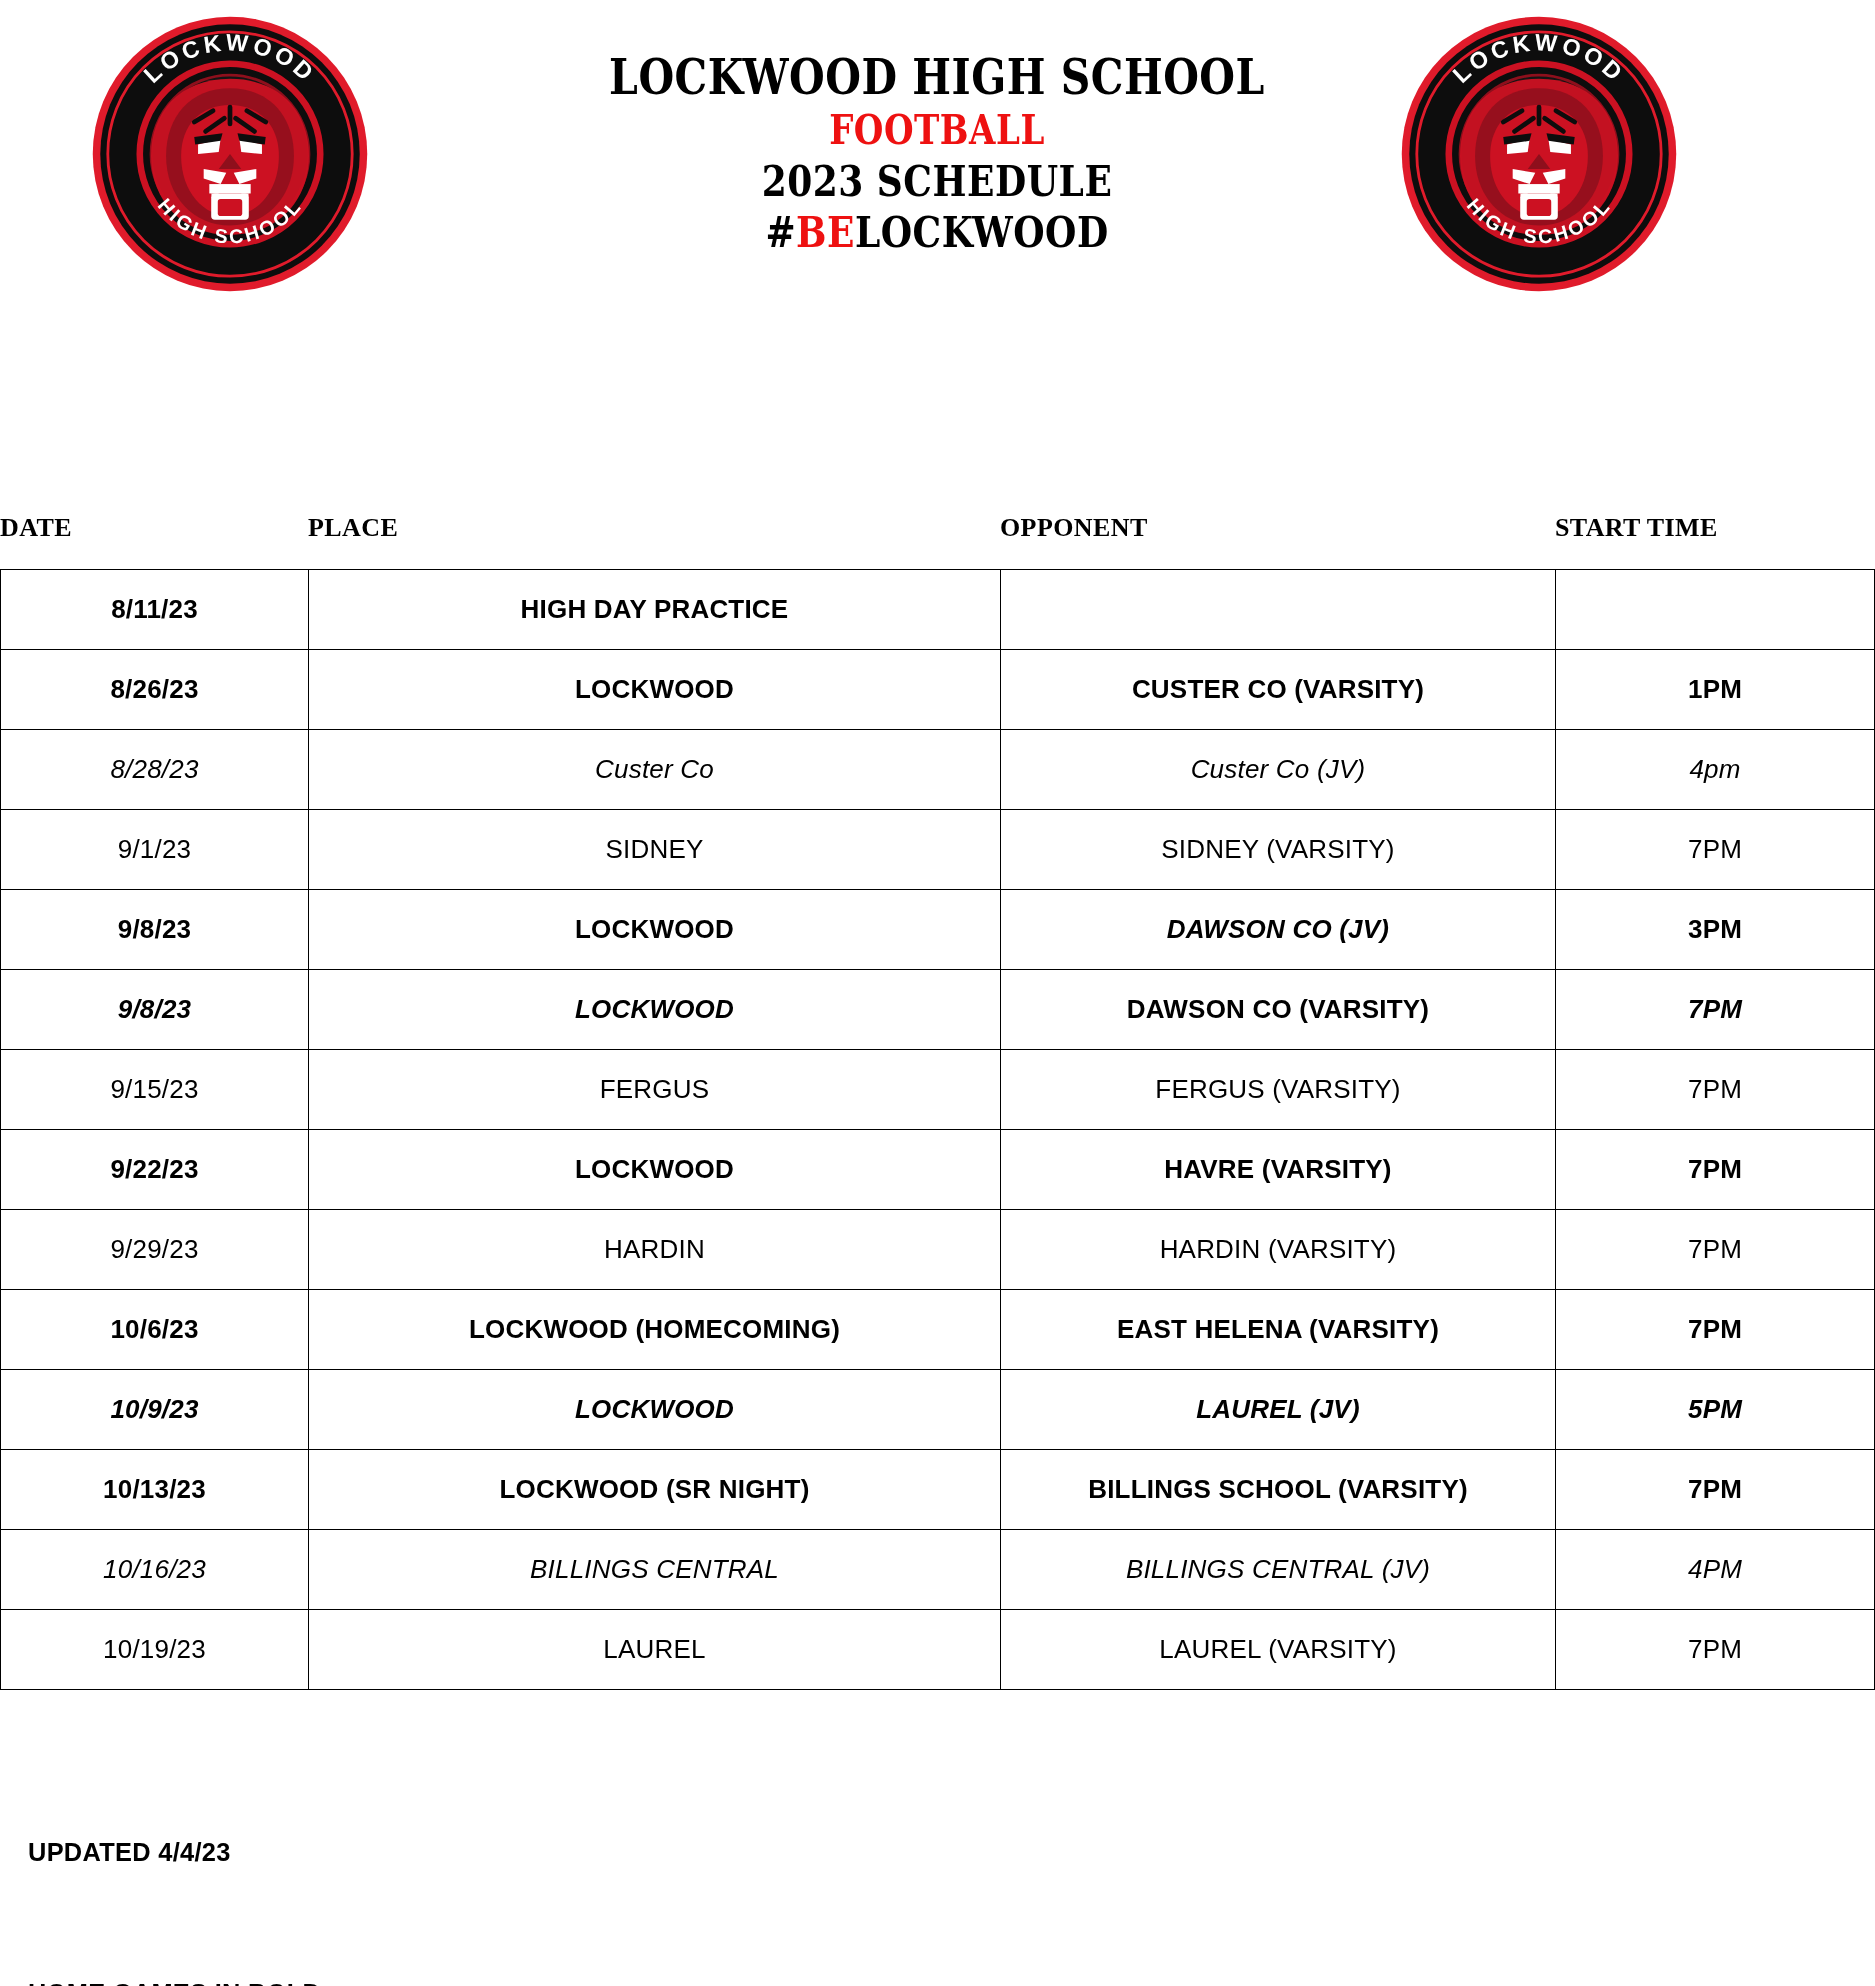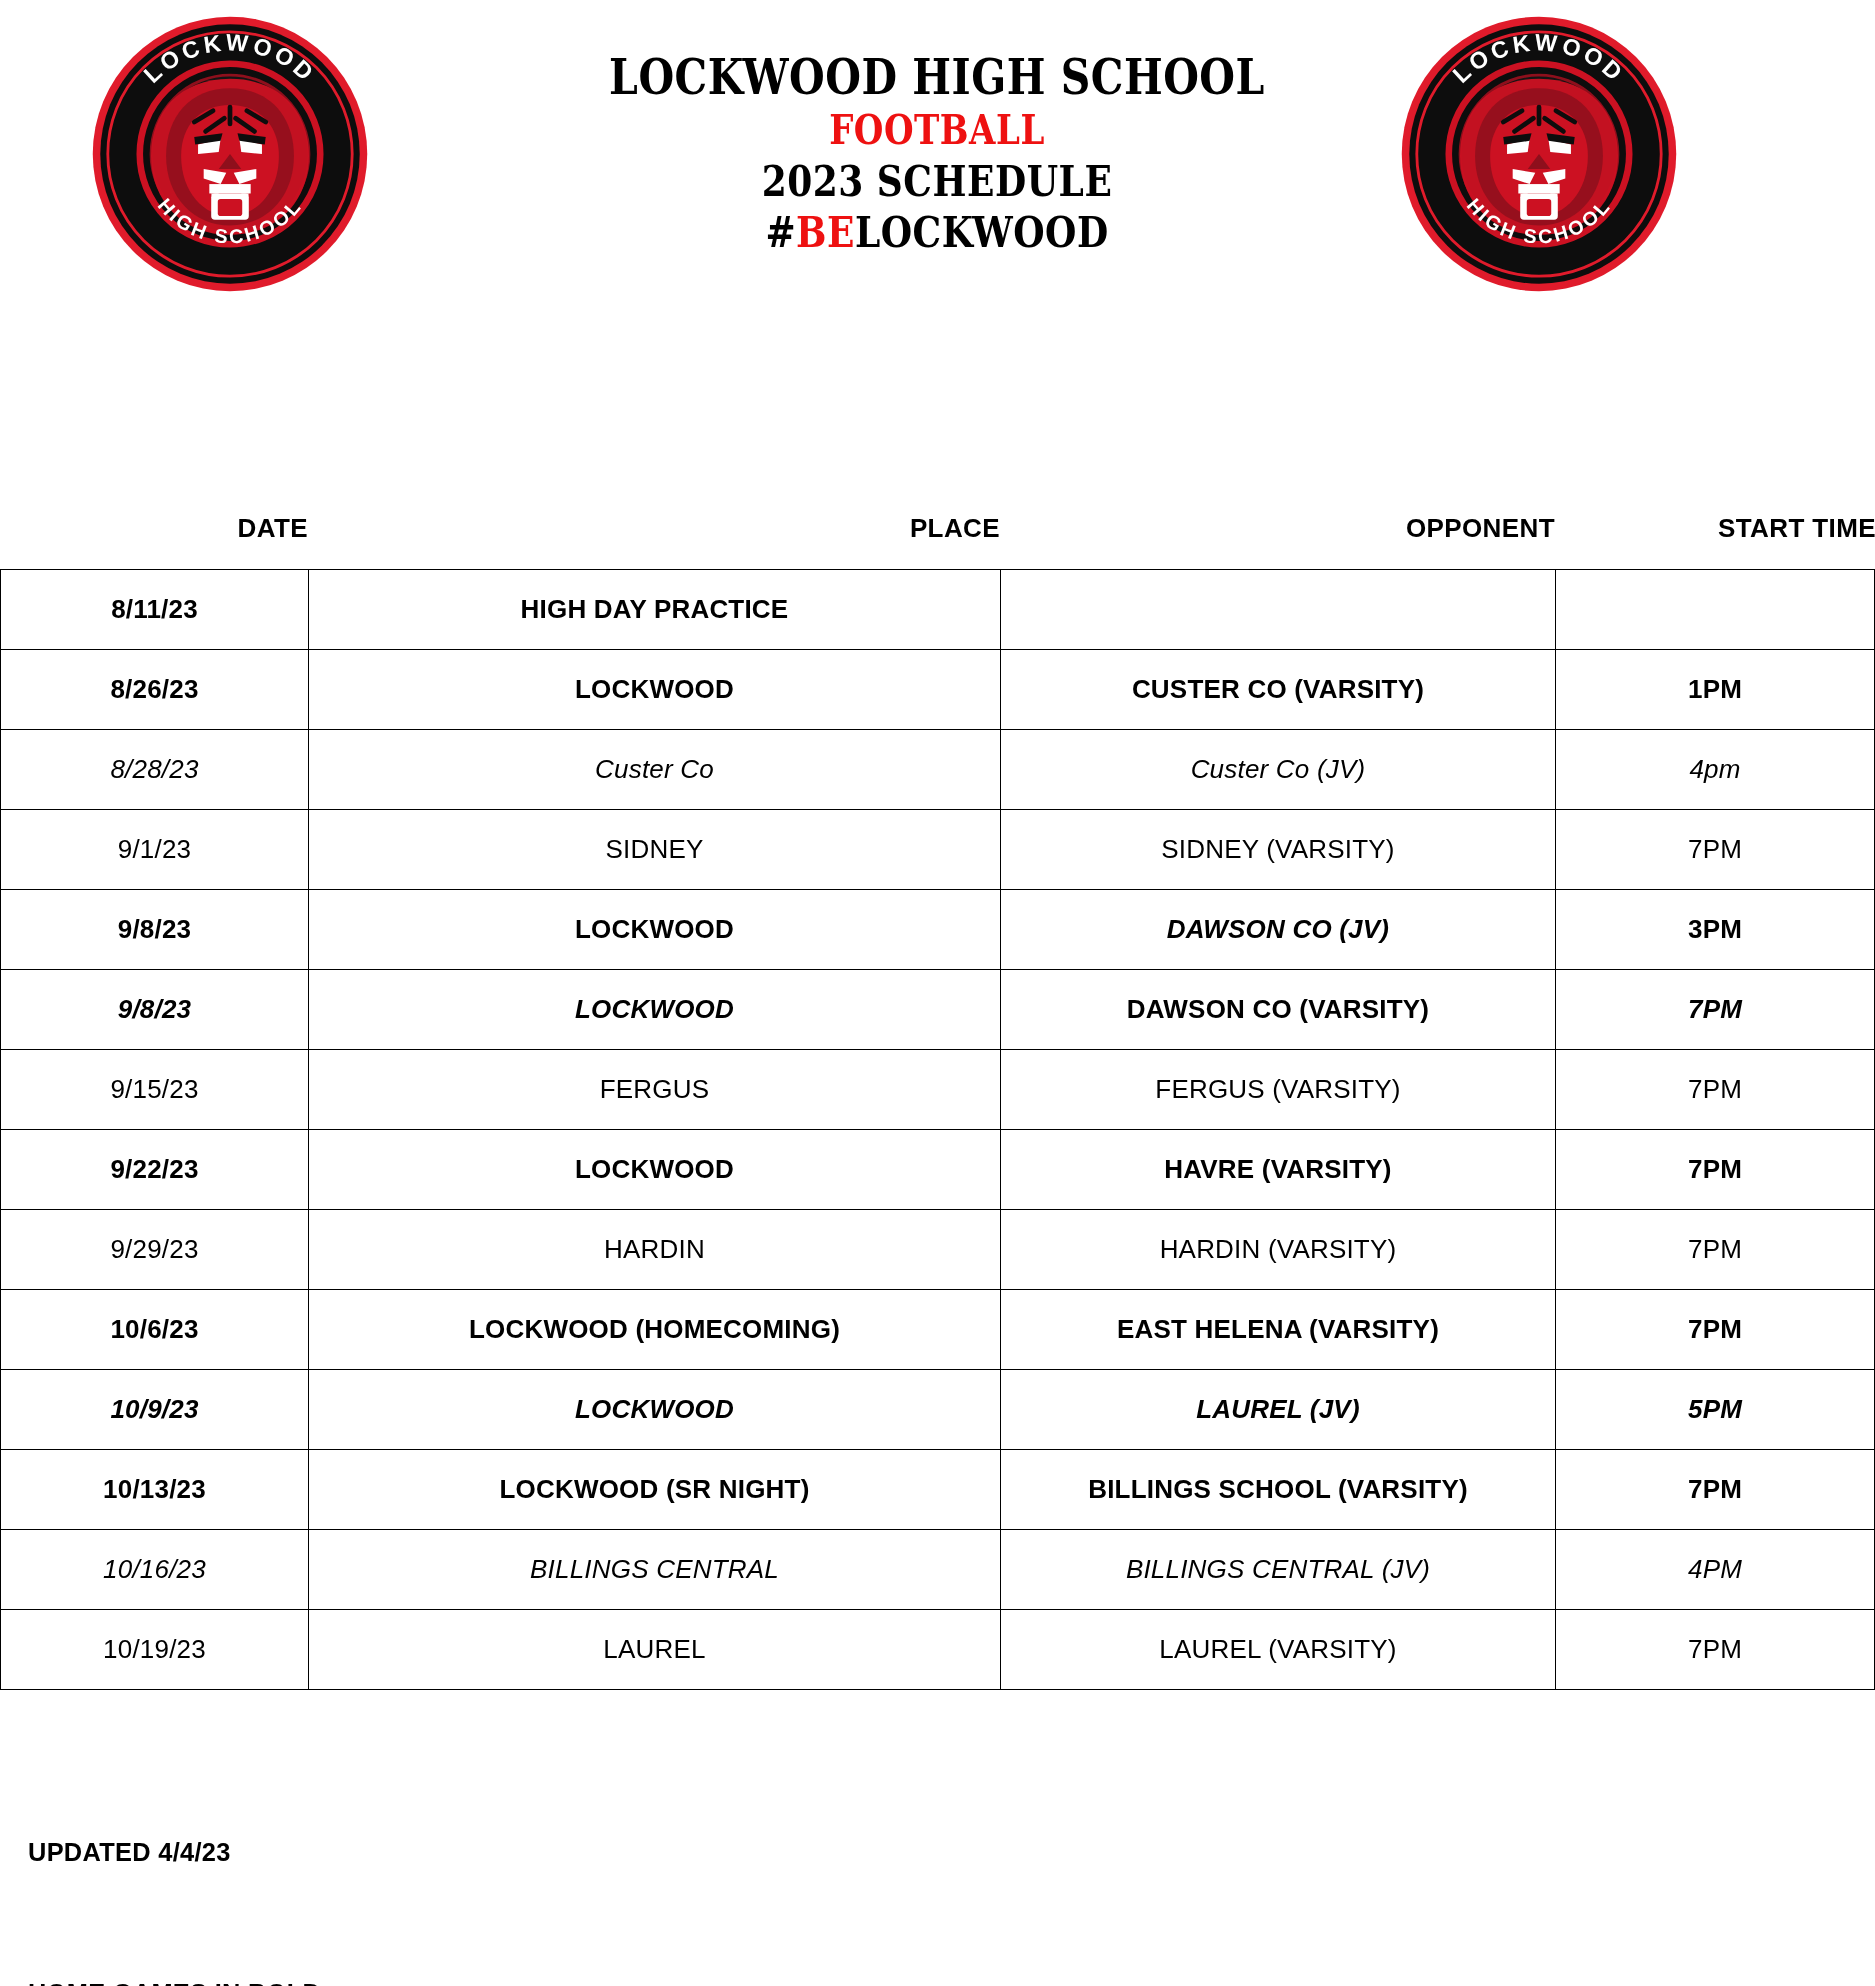--- a/index.html
+++ b/index.html
@@ -57,21 +57,21 @@
   .col-headers {
     position: absolute;
     left: 0;
     top: 513px;
     width: 1876px;
     display: flex;
     font-weight: bold;
     font-size: 26px;
     letter-spacing: 0.4px;
   }
-  .col-headers > div { text-align: right; }
+  .col-headers > div { text-align: left; font-family: Liberation Serif, serif; }
   .ch-date { width: 308px; }
   .ch-place { width: 692px; }
   .ch-opp { width: 555px; }
   .ch-time { width: 321px; }
 
   
   .schedule {
     position: absolute;
     left: 0;
     top: 569px;

